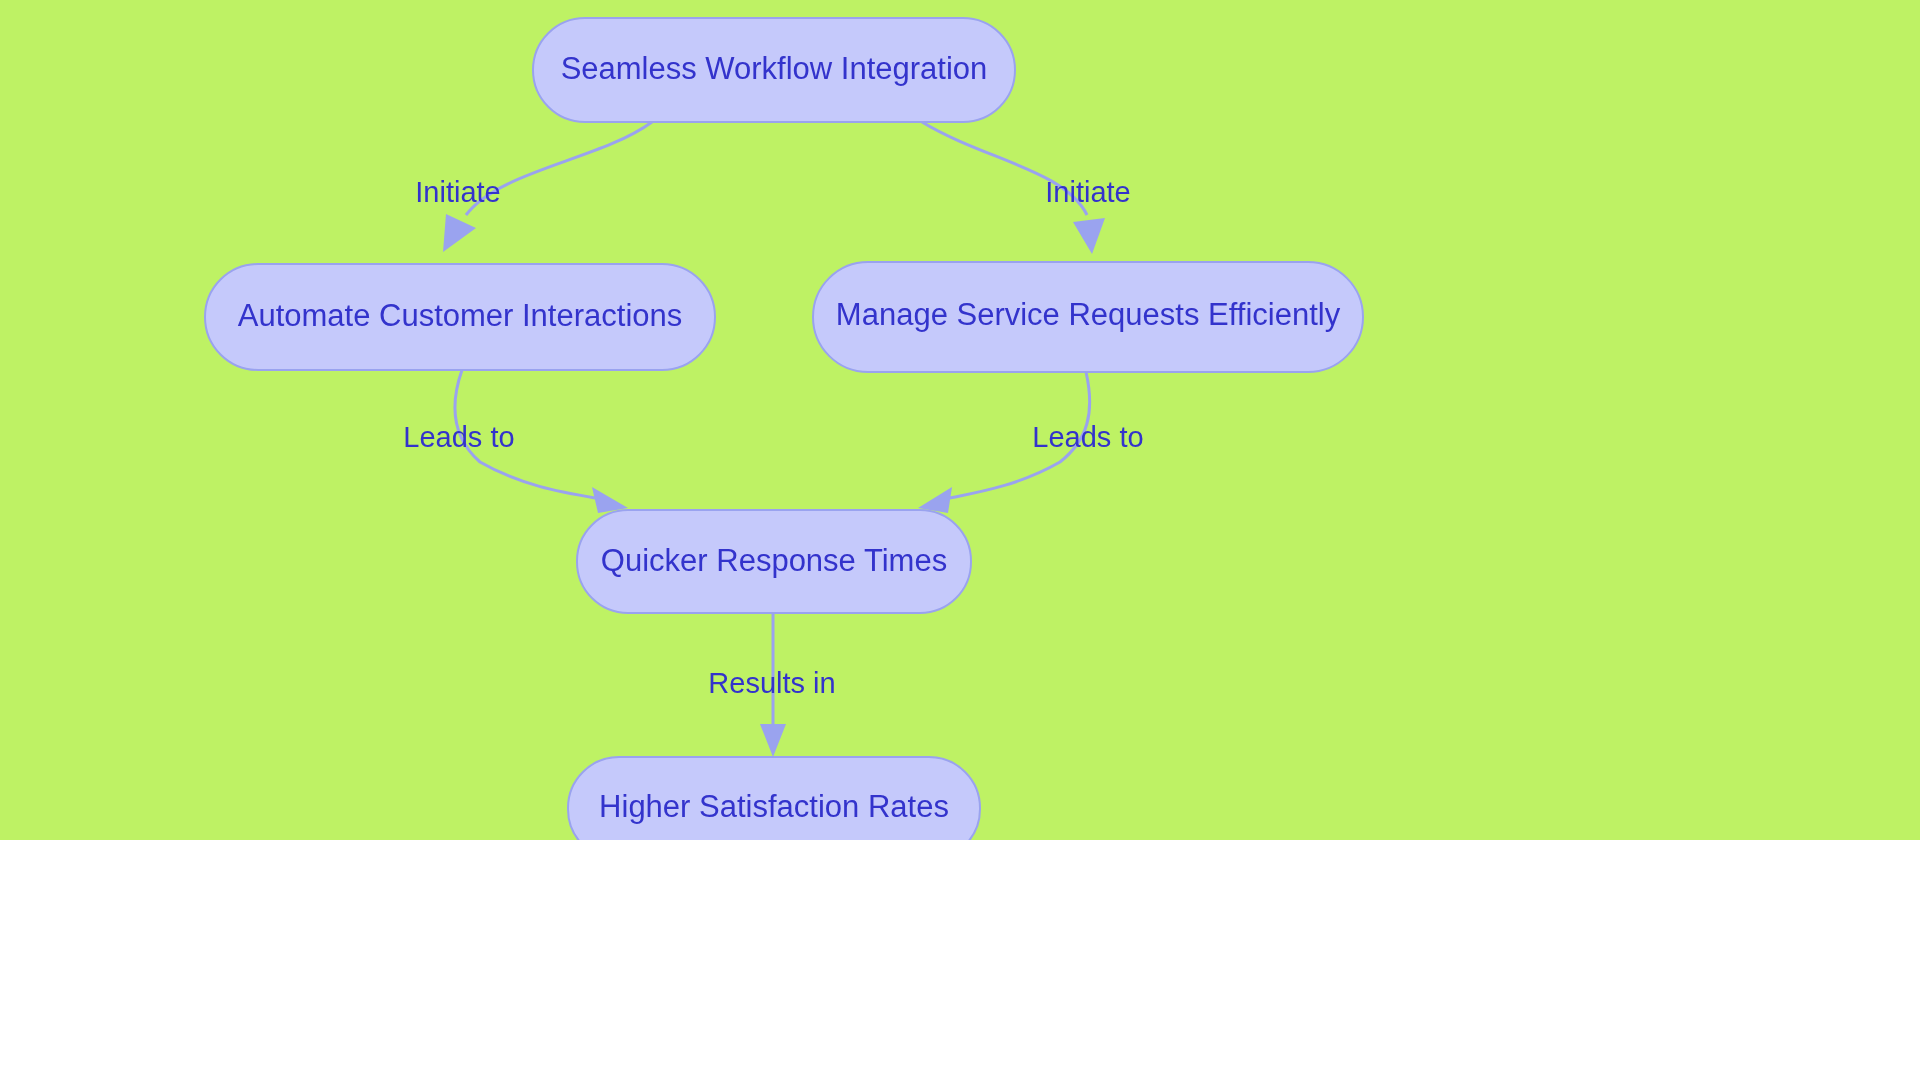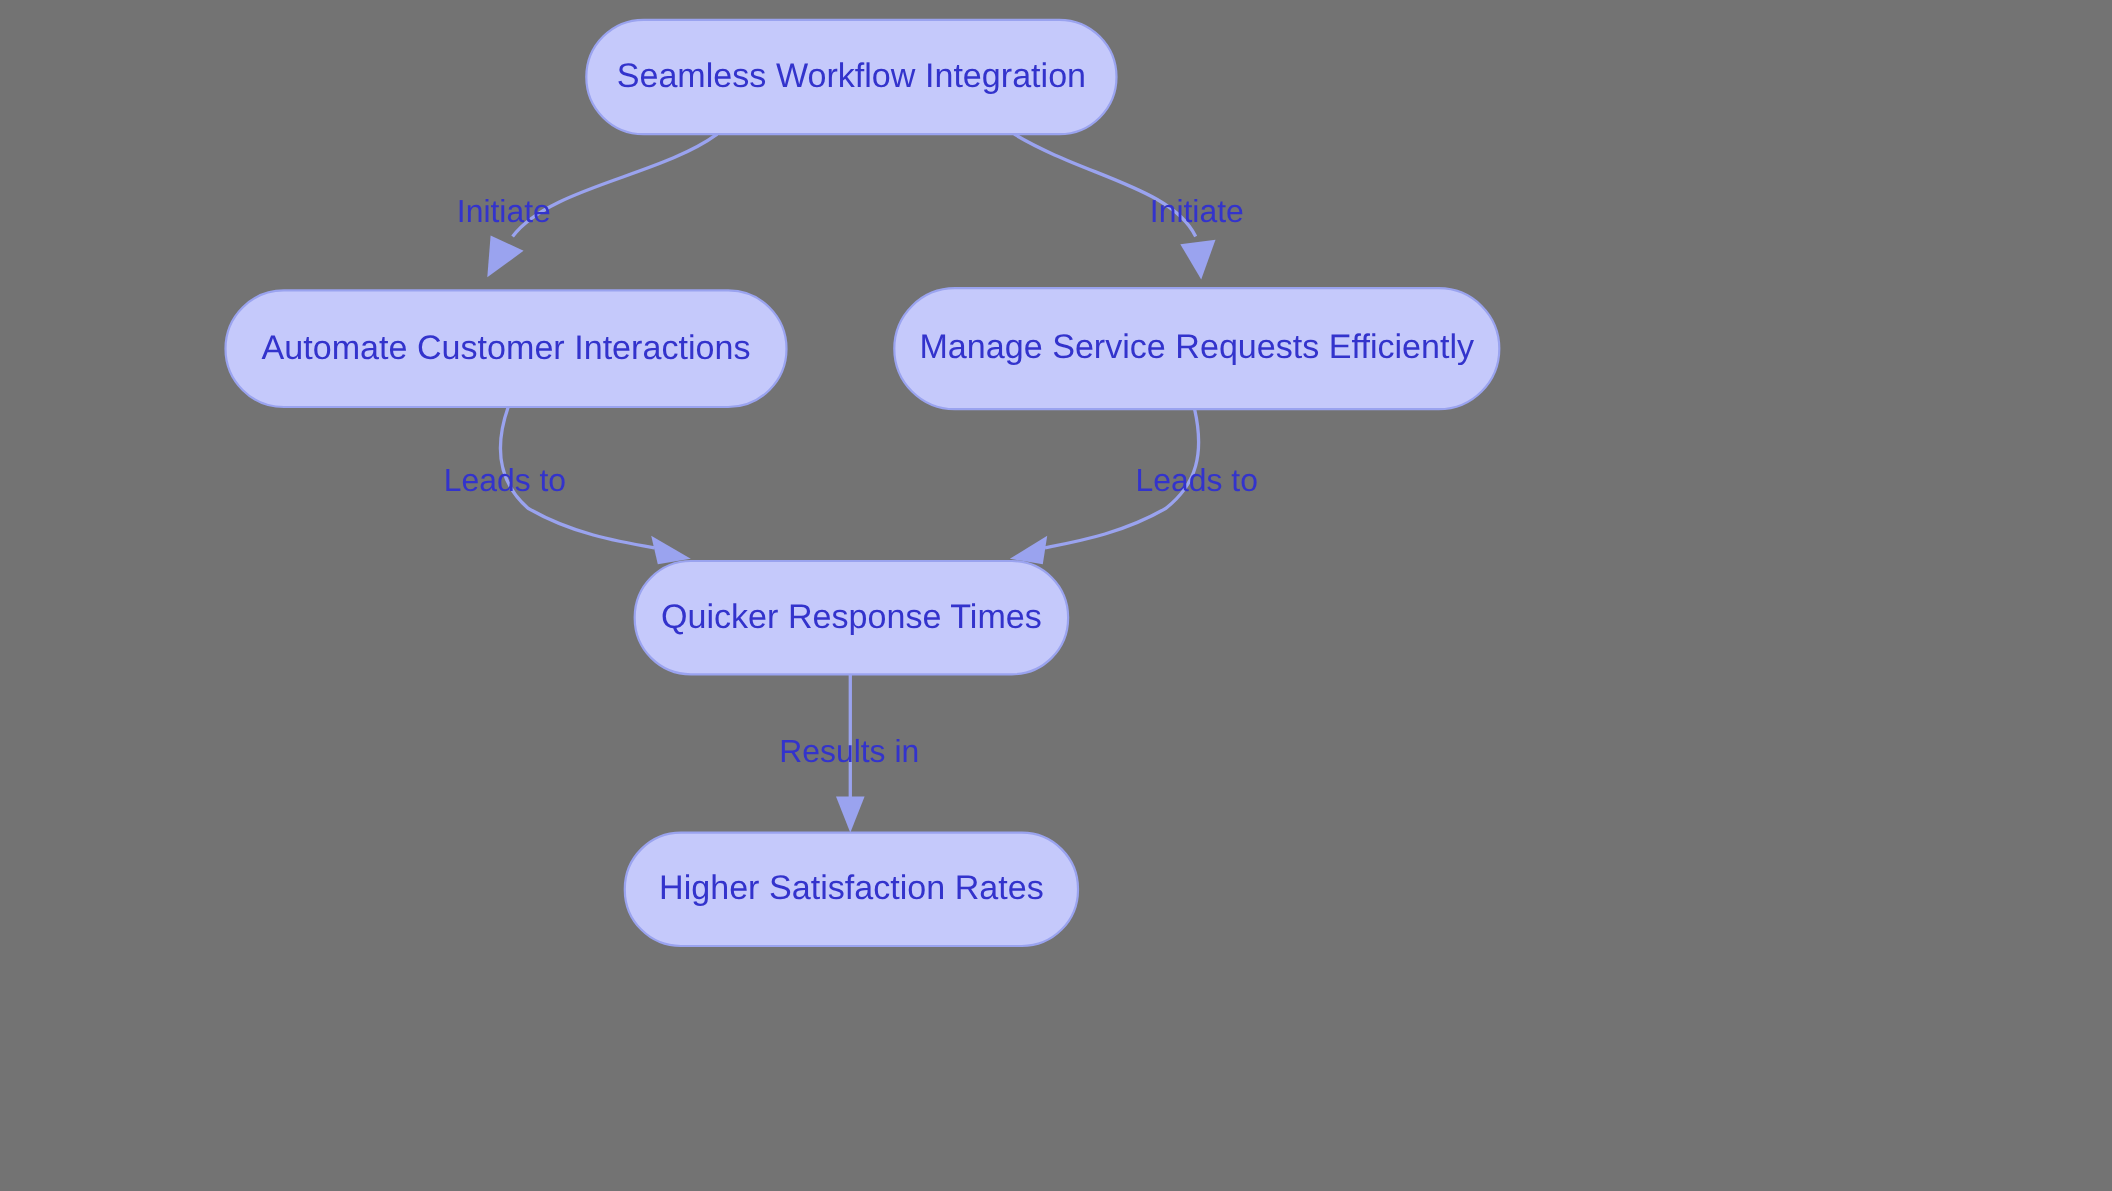--- a/index.html
+++ b/index.html
@@ -7,22 +7,22 @@
     margin: 0;
     padding: 0;
     background: #ffffff;
   }
   body {
     font-family: "Liberation Sans", "DejaVu Sans", sans-serif;
   }
   #canvas {
     position: relative;
     width: 1920px;
-    height: 1083px;
-    background: #737373;
+    height: 840px;
+    background: #bef264;
     overflow: hidden;
   }
   #flow-svg {
     position: absolute;
     left: 0;
     top: 0;
     width: 1920px;
     height: 1083px;
   }
   .node-rect {

